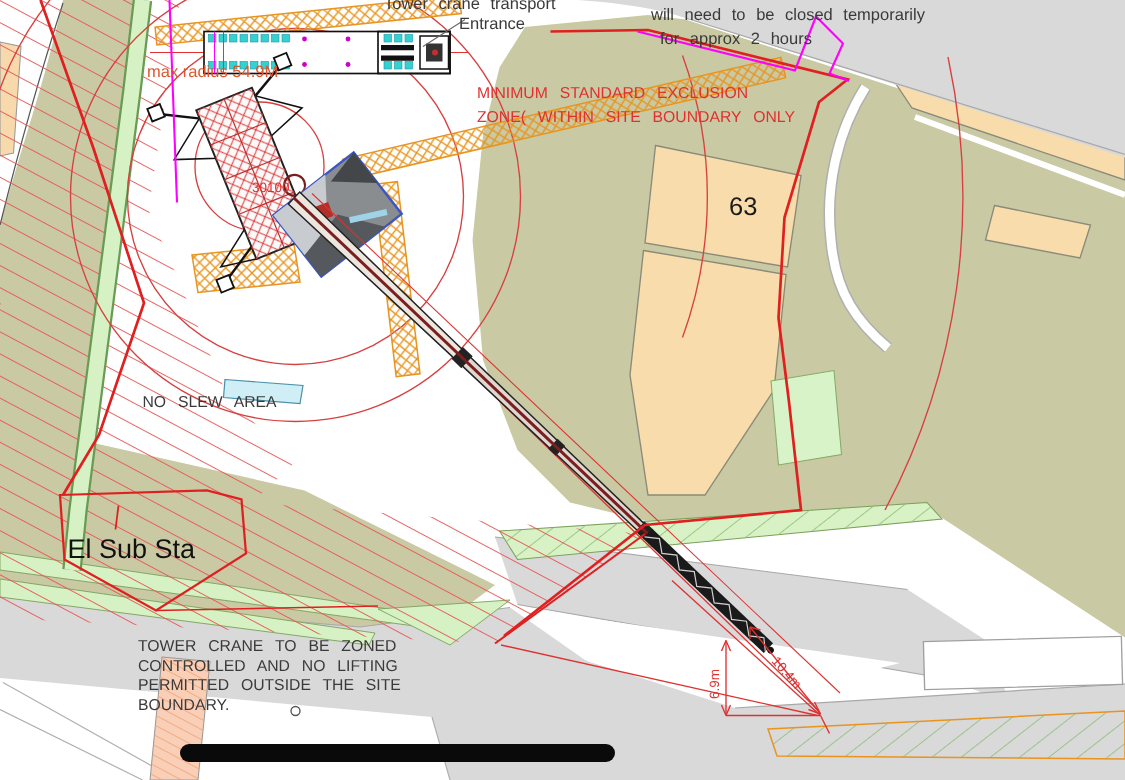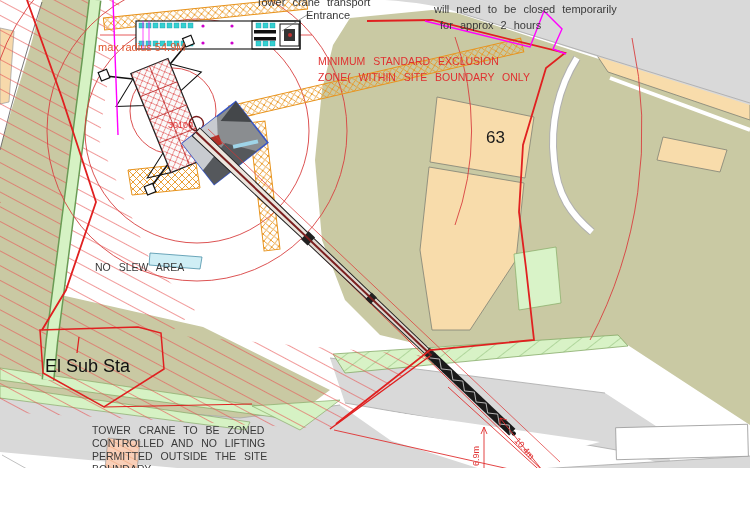--- a/index.html
+++ b/index.html
@@ -1,16 +1,16 @@
 <!DOCTYPE html>
 <html><head>
 <meta charset="utf-8">
 <style>
   html,body{margin:0;padding:0;background:#ffffff;}
-  .stage{width:750px;height:468px;position:relative;overflow:hidden;background:#fff;
+  .stage{width:750px;height:520px;position:relative;overflow:hidden;background:#fff;
          font-family:"Liberation Sans",sans-serif;}
   svg text{font-family:"Liberation Sans",sans-serif;}
   .note{fill:#3a3a3a;font-size:11px;word-spacing:4px;}
   .note-sm{fill:#3a3a3a;font-size:10.5px;word-spacing:5px;}
   .red-note{fill:#e03030;font-size:10.5px;word-spacing:5px;}
   .radius-lbl{fill:#e0552e;font-size:11px;}
   .bignum{fill:#1a1a1a;font-size:17px;}
   .substa{fill:#111;font-size:18px;}
   .dim{fill:#e03030;font-size:9px;}
 </style>

